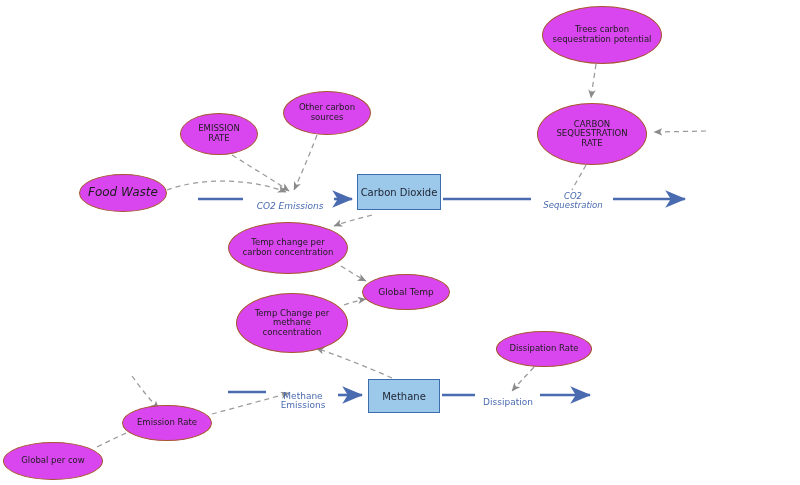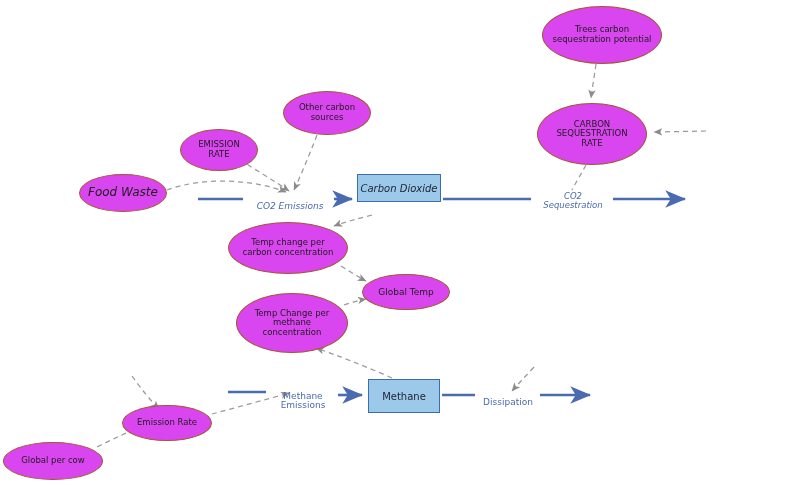--- a/index.html
+++ b/index.html
@@ -126,28 +126,28 @@
       <path d="M 132,376 C 142,390 152,402 159,409" marker-end="url(#linkhead)"></path>
 
       <path d="M 97,447 C 113,439 128,432 140,427" marker-end="url(#linkhead)"></path>
 
       <path d="M 212,414 C 238,407 268,399 289,393" marker-end="url(#linkhead)"></path>
 
       <path d="M 534,367 C 525,377 517,385 512,391" marker-end="url(#linkhead)"></path>
     </g>
   </svg>
 
-  <div class="stock" style="left:357px; top:174px; width:84px; height:28px; font-size:10px;font-style:italic;">
+  <div class="stock" style="left:357px; top:174px; width:84px; height:36px; font-size:10px;">
     <span>Carbon Dioxide</span>
   </div>
   <div class="stock" style="left:368px; top:379px; width:72px; height:34px; font-size:10px;">
     <span>Methane</span>
   </div>
 
-  <div class="ellipse" style="left:180px; top:129px; width:78px; height:42px; font-size:8.5px;">
+  <div class="ellipse" style="left:180px; top:113px; width:78px; height:42px; font-size:8.5px;">
     <span class="etext">EMISSION
 RATE</span>
   </div>
   <div class="ellipse" style="left:283px; top:91px; width:88px; height:44px; font-size:8.5px;">
     <span class="etext">Other carbon
 sources</span>
   </div>
   <div class="ellipse" style="left:79px; top:174px; width:88px; height:38px; font-size:12px;font-style:italic;">
     <span class="etext">Food Waste</span>
   </div>
@@ -165,20 +165,23 @@
 carbon concentration</span>
   </div>
   <div class="ellipse" style="left:362px; top:274px; width:88px; height:36px; font-size:9px;">
     <span class="etext">Global Temp</span>
   </div>
   <div class="ellipse" style="left:236px; top:293px; width:112px; height:60px; font-size:8.5px;">
     <span class="etext">Temp Change per
 methane
 concentration</span>
   </div>
+  <div class="ellipse" style="left:496px; top:331px; width:96px; height:36px; font-size:8.5px;">
+    <span class="etext">Dissipation Rate</span>
+  </div>
   <div class="ellipse" style="left:122px; top:405px; width:90px; height:36px; font-size:8.5px;">
     <span class="etext">Emission Rate</span>
   </div>
   <div class="ellipse" style="left:3px; top:442px; width:100px; height:38px; font-size:8.5px;">
     <span class="etext">Global per cow</span>
   </div>
 
   <div class="flowlabel italic" style="left:245px; top:192px; width:90px; font-size:9px;">
     <span>CO2 Emissions</span>
   </div>

